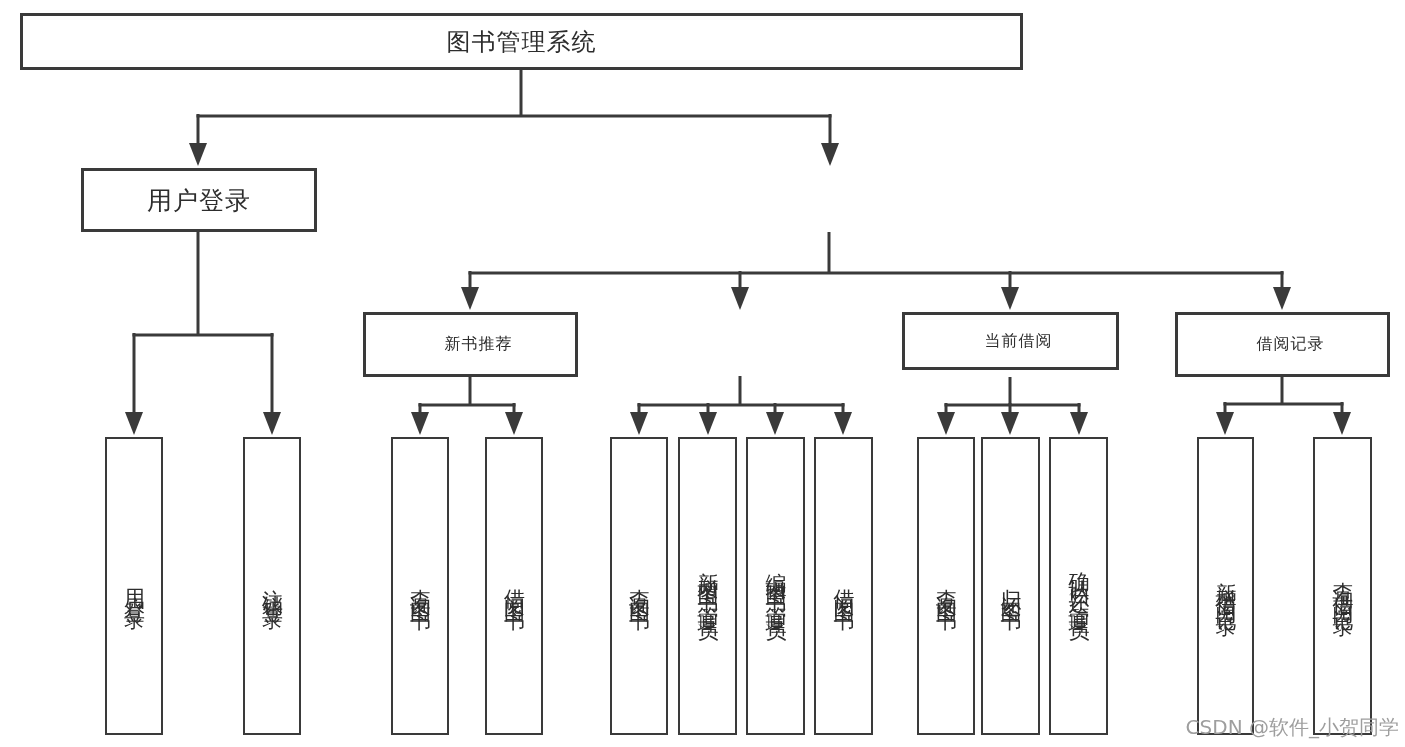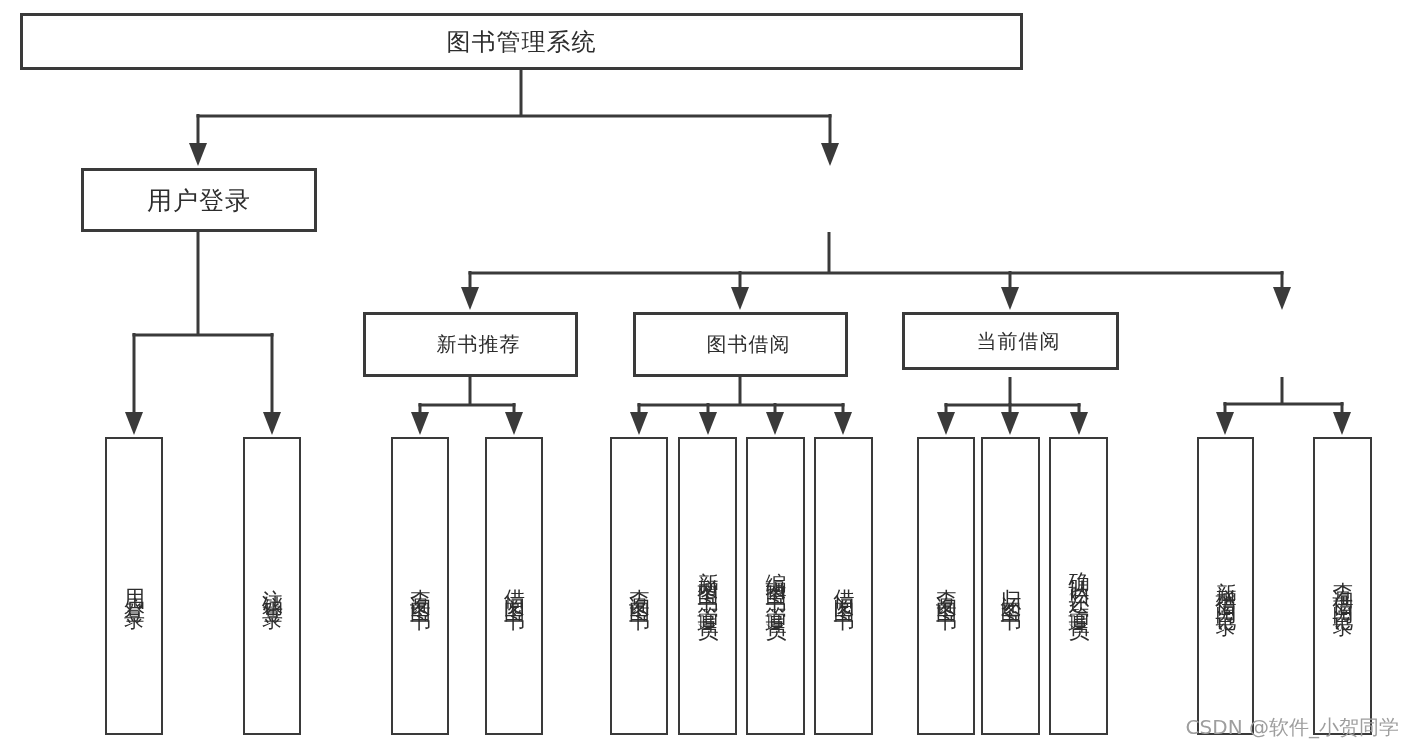--- a/index.html
+++ b/index.html
@@ -17,21 +17,21 @@
   .connectors{position:absolute;left:0;top:0;z-index:1;}
   .node{
     position:absolute;z-index:2;box-sizing:border-box;
     background:var(--background);
     border:3px solid var(--line);
     display:flex;align-items:center;justify-content:center;
     color:var(--text);
   }
   .node.lv1 .lbl{font-size:24px;letter-spacing:1px;}
   .node.lv2 .lbl{font-size:25px;letter-spacing:1px;}
-  .node.lv3 .lbl{font-size:20px;letter-spacing:1px;margin-left:16px;}
+  .node.lv3 .lbl{font-size:16px;letter-spacing:1px;margin-left:16px;}
   .node.leaf{border-width:2px;}
   .node.leaf .lbl{
     writing-mode:vertical-rl;
     text-orientation:mixed;
     font-size:21px;
     letter-spacing:7px;
     line-height:1;
   }
   .watermark{
     position:absolute;z-index:3;
@@ -105,25 +105,25 @@
     <span class="lbl">图书管理系统</span>
   </div>
 
   <div class="node lv2" style="left:81px;top:168px;width:236px;height:64px">
     <span class="lbl">用户登录</span>
   </div>
 
   <div class="node lv3" style="left:363px;top:312px;width:215px;height:65px">
     <span class="lbl">新书推荐</span>
   </div>
-  <div class="node lv3" style="left:633px;top:312px;width:215px;height:65px">
-    <span class="lbl">图书借阅</span>
-  </div>
   <div class="node lv3" style="left:902px;top:312px;width:217px;height:58px">
     <span class="lbl">当前借阅</span>
+  </div>
+  <div class="node lv3" style="left:1175px;top:312px;width:215px;height:65px">
+    <span class="lbl">借阅记录</span>
   </div>
 
   <div class="node leaf" style="left:105px;top:437px;width:58px;height:298px">
     <span class="lbl">用户登录</span>
   </div>
   <div class="node leaf" style="left:243px;top:437px;width:58px;height:298px">
     <span class="lbl">注销登录</span>
   </div>
 
   <div class="node leaf" style="left:391px;top:437px;width:58px;height:298px">

